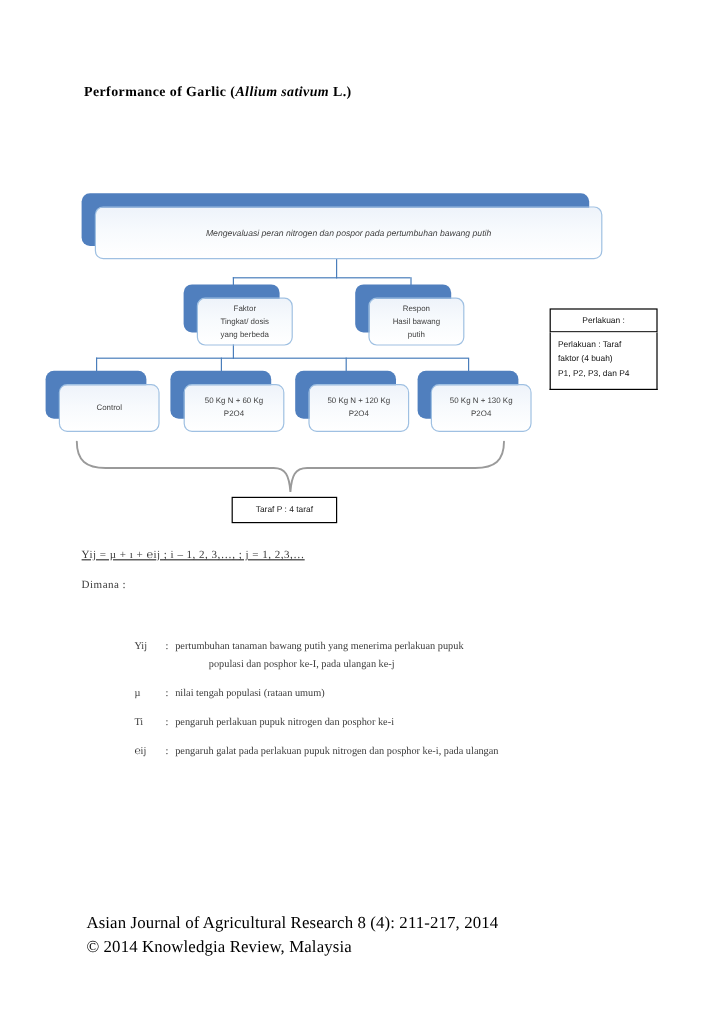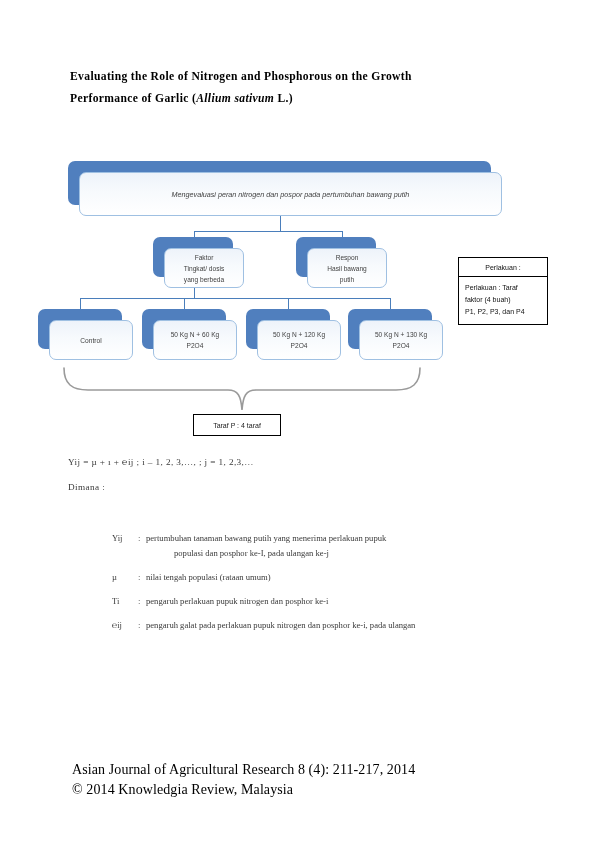--- a/index.html
+++ b/index.html
@@ -126,21 +126,21 @@
   .hline { height: 1px; }
 
   svg.brace { position: absolute; left: 62px; top: 366px; width: 360px; height: 48px; }
 
   
   .body-txt {
     position: absolute;
     font-family: "Liberation Serif", serif;
     color: #3a3a3a;
   }
-  #formula   { left: 68px;  top: 457px; font-size: 9.2px; letter-spacing: .4px; }
+  #formula   { left: 68px;  top: 457px; font-size: 9.2px; letter-spacing: .4px; text-decoration: underline; }
   #dimana    { left: 68px;  top: 482px; font-size: 9.2px; letter-spacing: .4px; }
 
   .defs { position: absolute; left: 112px; top: 503px; width: 420px; margin-top: 28px; }
   .def-row {
     display: flex;
     font-family: "Liberation Serif", serif;
     font-size: 8.6px;
     color: #3a3a3a;
     margin-bottom: 9px;
     line-height: 15px;
@@ -163,21 +163,20 @@
     letter-spacing: .1px;
   }
   .footer .f-line { display: block; white-space: nowrap; }
 </style>
 </head>
 <body>
 
 <div class="page">
 
   <div class="title-block">
-    <span class="title-line sp">Evaluating the Role of Nitrogen and Phosphorous on the Growth</span>
     <span class="title-line"><span>Performance of Garlic (</span><span class="ital">Allium sativum</span><span> L.)</span></span>
   </div>
 
   <div class="chart">
 
     <div class="conn vline" style="left:280px; top:205px; height:27px;"></div>
     <div class="conn hline" style="left:194px; top:231px; width:148px;"></div>
     <div class="conn vline" style="left:194px; top:231px; height:17px;"></div>
     <div class="conn vline" style="left:342px; top:231px; height:17px;"></div>
 

